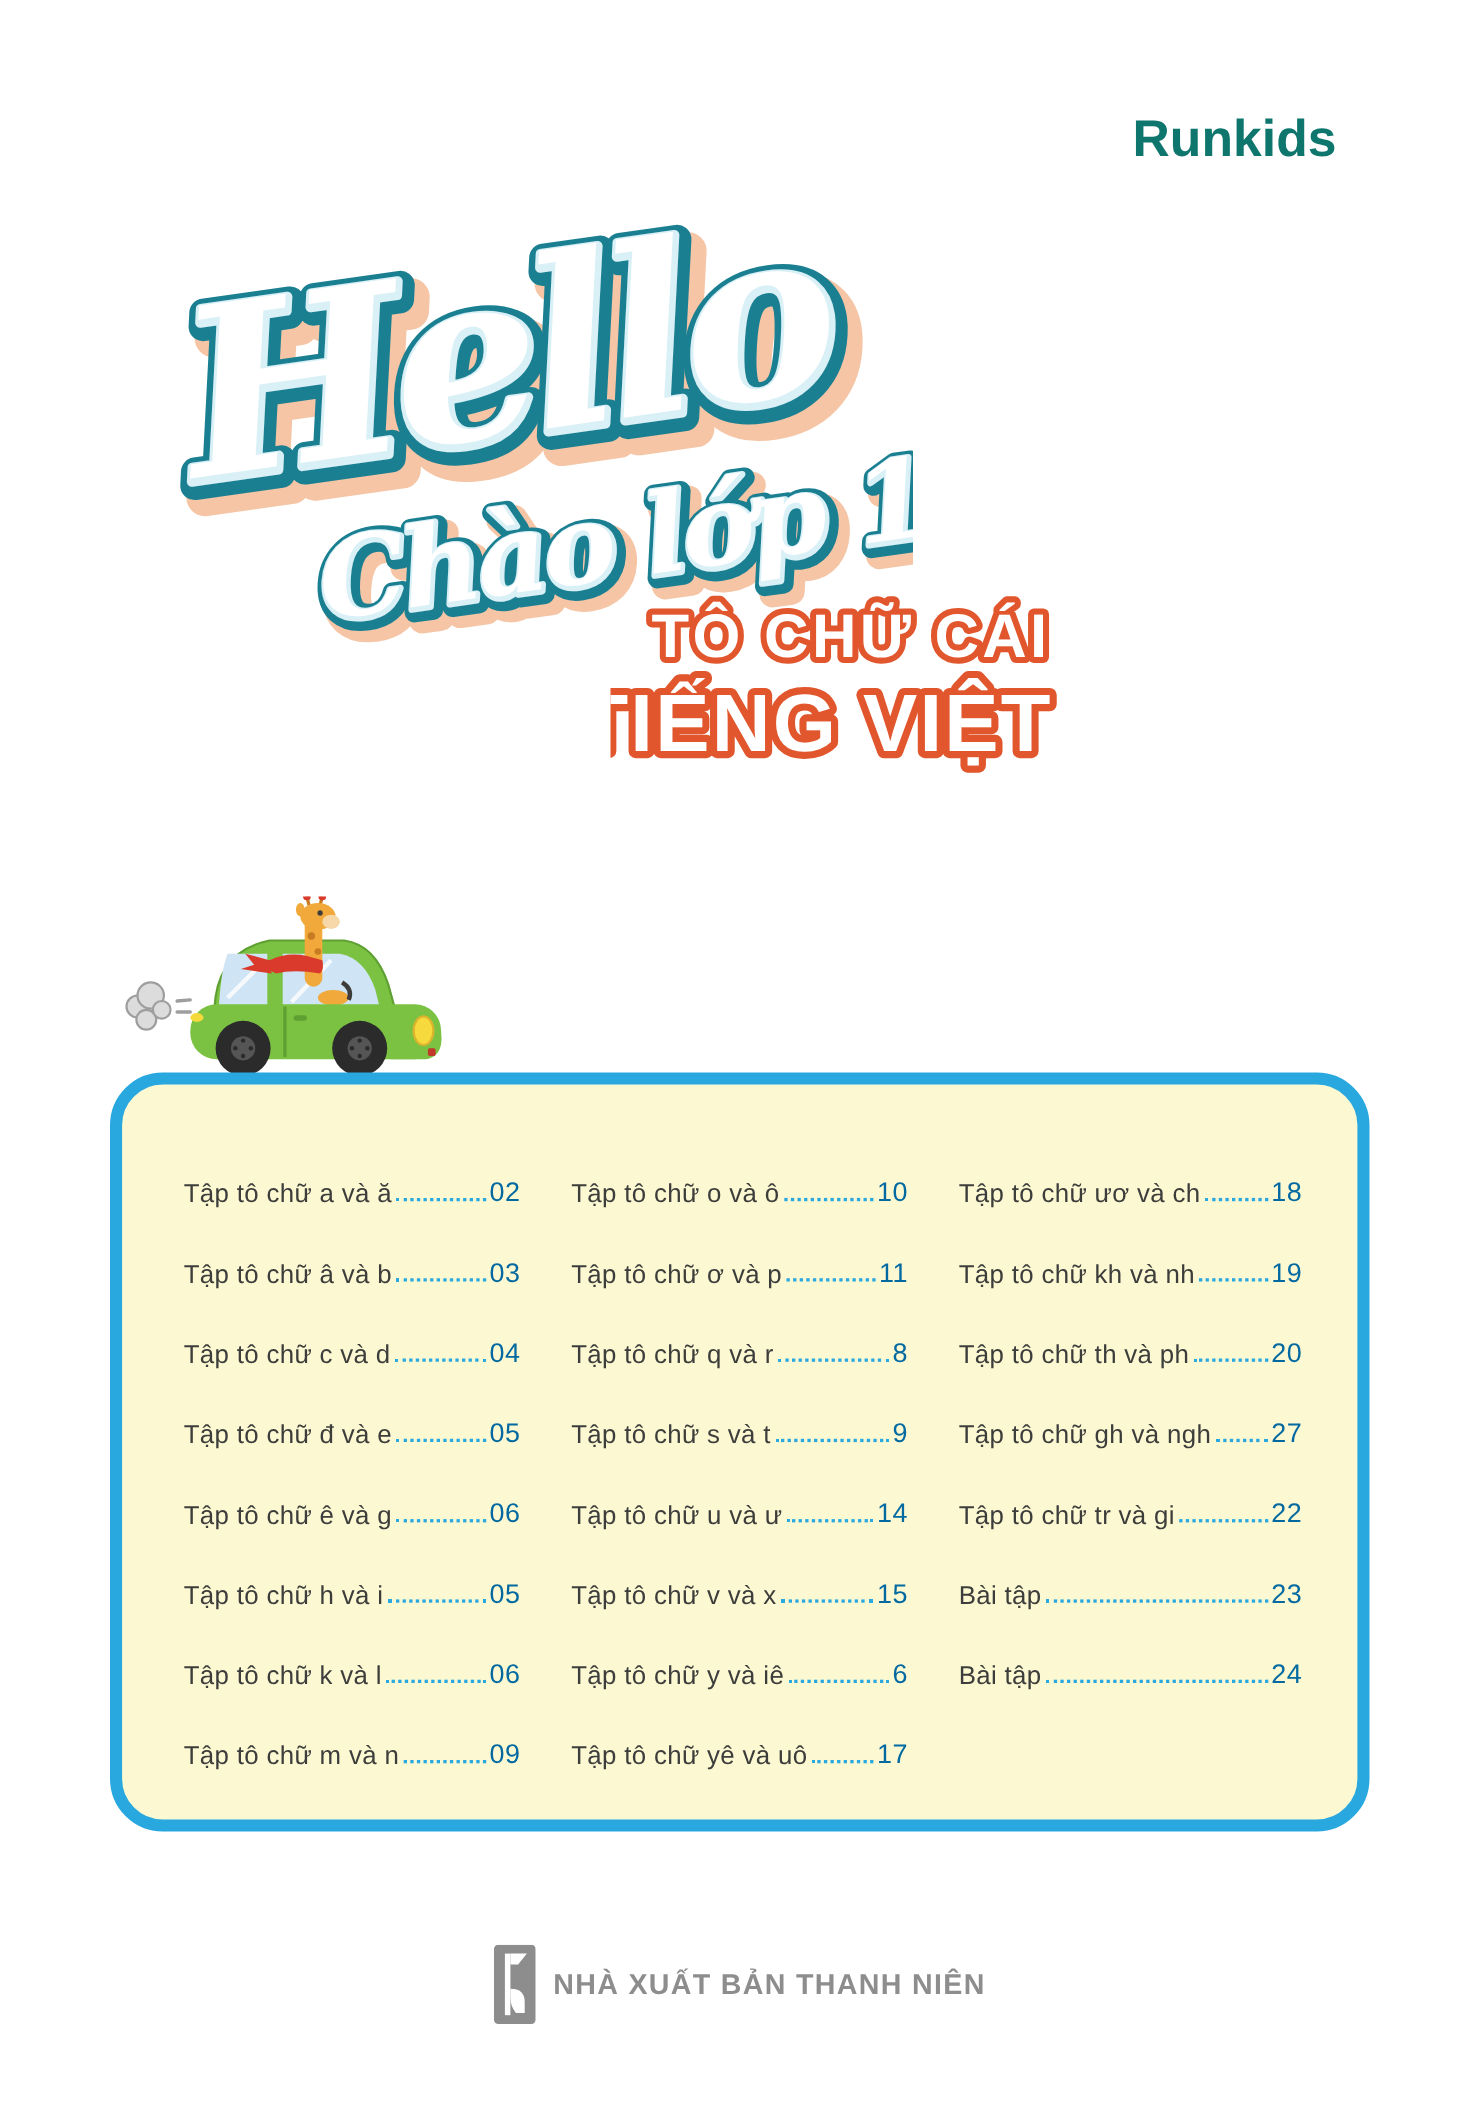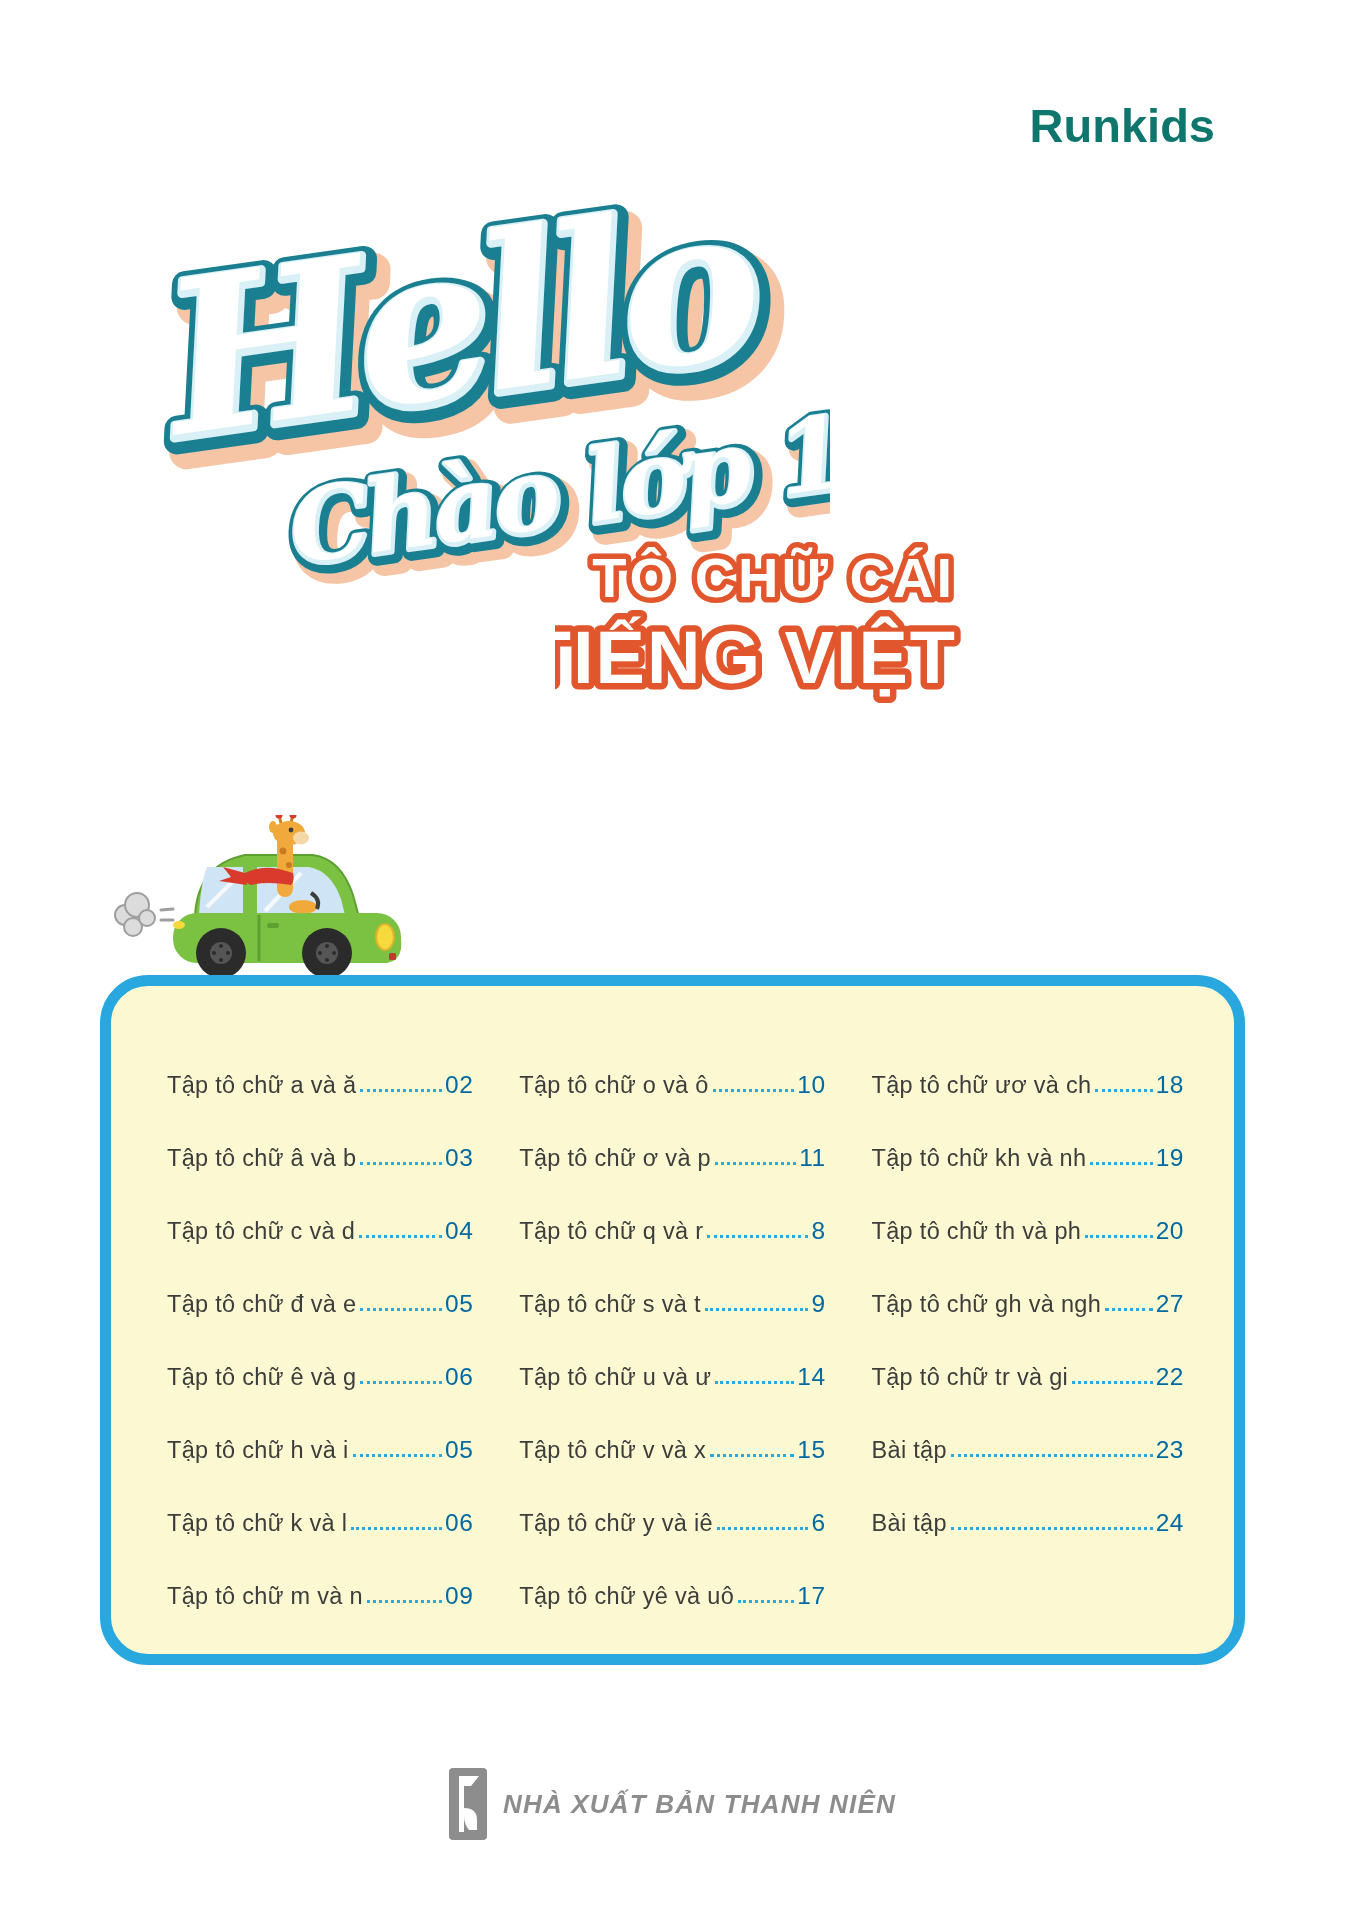--- a/index.html
+++ b/index.html
@@ -33,21 +33,21 @@
   .toc-label{white-space:nowrap;letter-spacing:0.3px;}
   .toc-leader{
     flex:1;border-bottom:3.4px dotted #2aa9e0;margin:0 3px 5px 4px;min-width:18px;
   }
   .toc-page{color:#0369a1;font-size:24.5px;letter-spacing:0.5px;}
   
   .footer{
     position:absolute;top:1768px;left:0;width:100%;
     display:flex;justify-content:center;align-items:center;gap:16px;
   }
-  .publisher{color:#8d8d8d;font-size:26px;font-weight:bold;letter-spacing:1.2px;font-style:italic;}
+  .publisher{color:#8d8d8d;font-size:26px;font-weight:bold;letter-spacing:1.2px;}
 </style>
 </head>
 <body>
 
 <div class="brand">Runkids</div>
 
 <svg class="hero-svg" width="720" height="470" viewBox="0 0 720 470">
   <g transform="rotate(-8 360 235)" font-family="DejaVu Serif, serif" font-style="italic" font-weight="bold">
 
     <g letter-spacing="-10">

